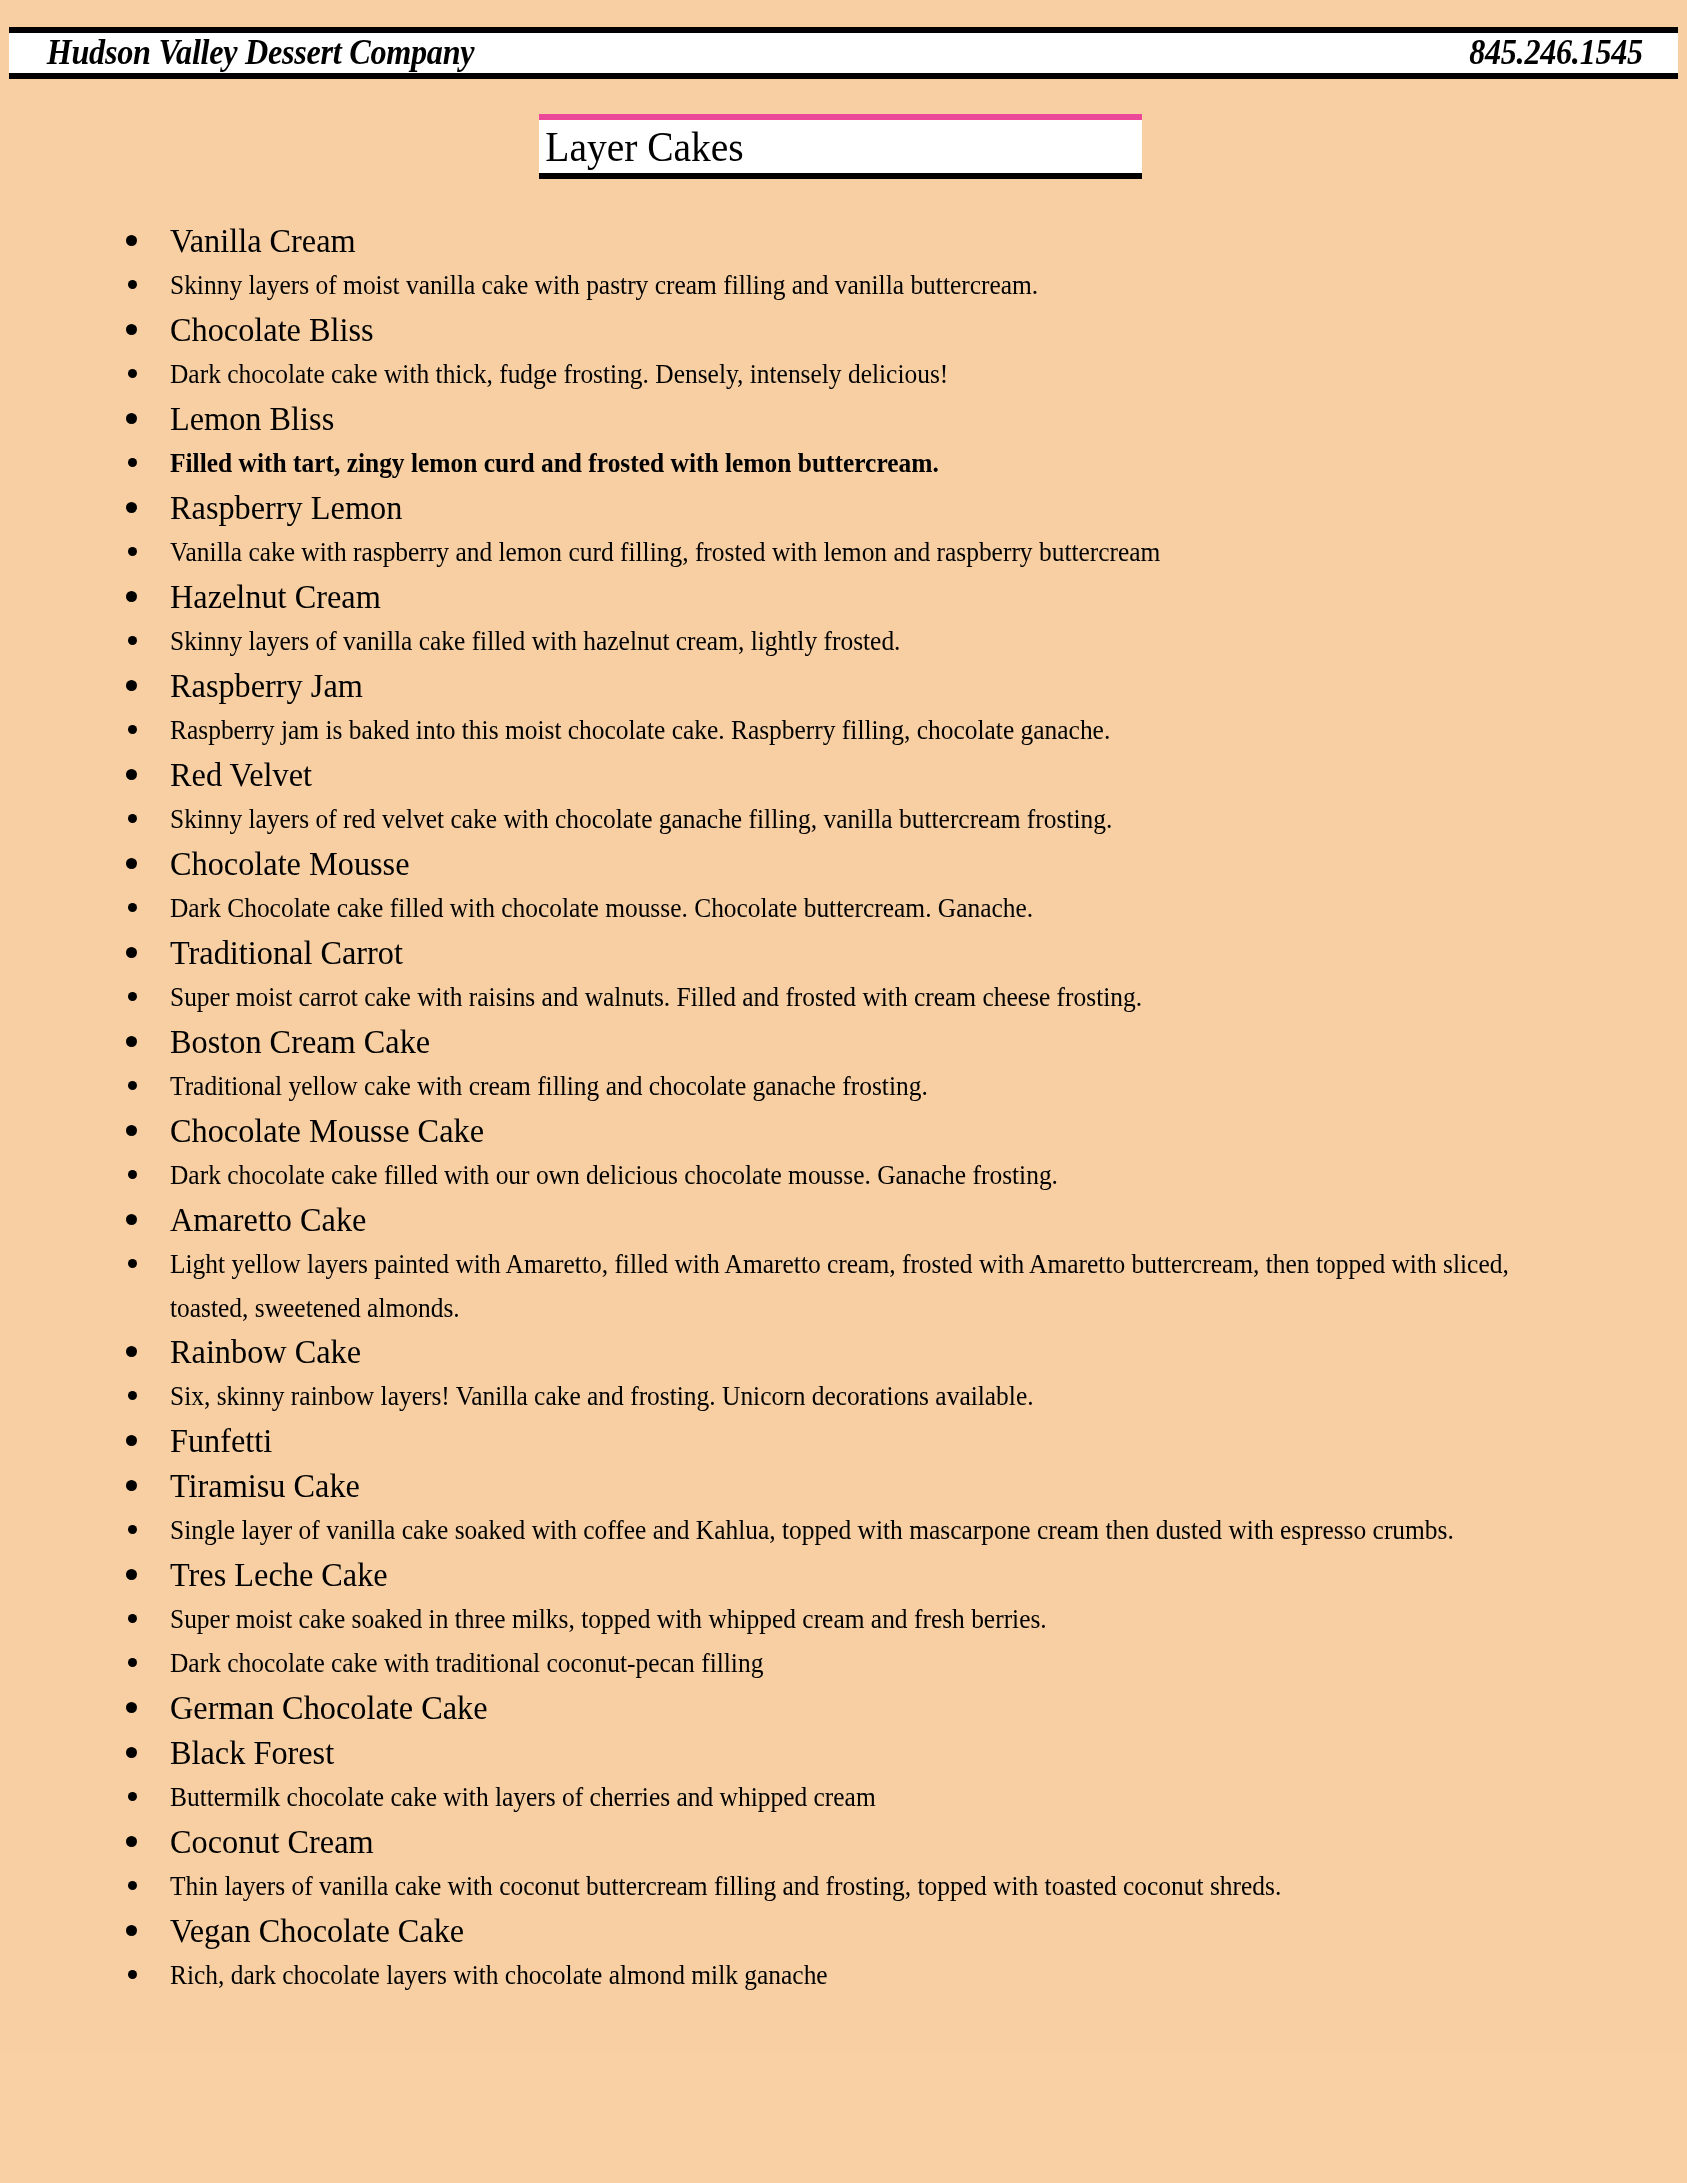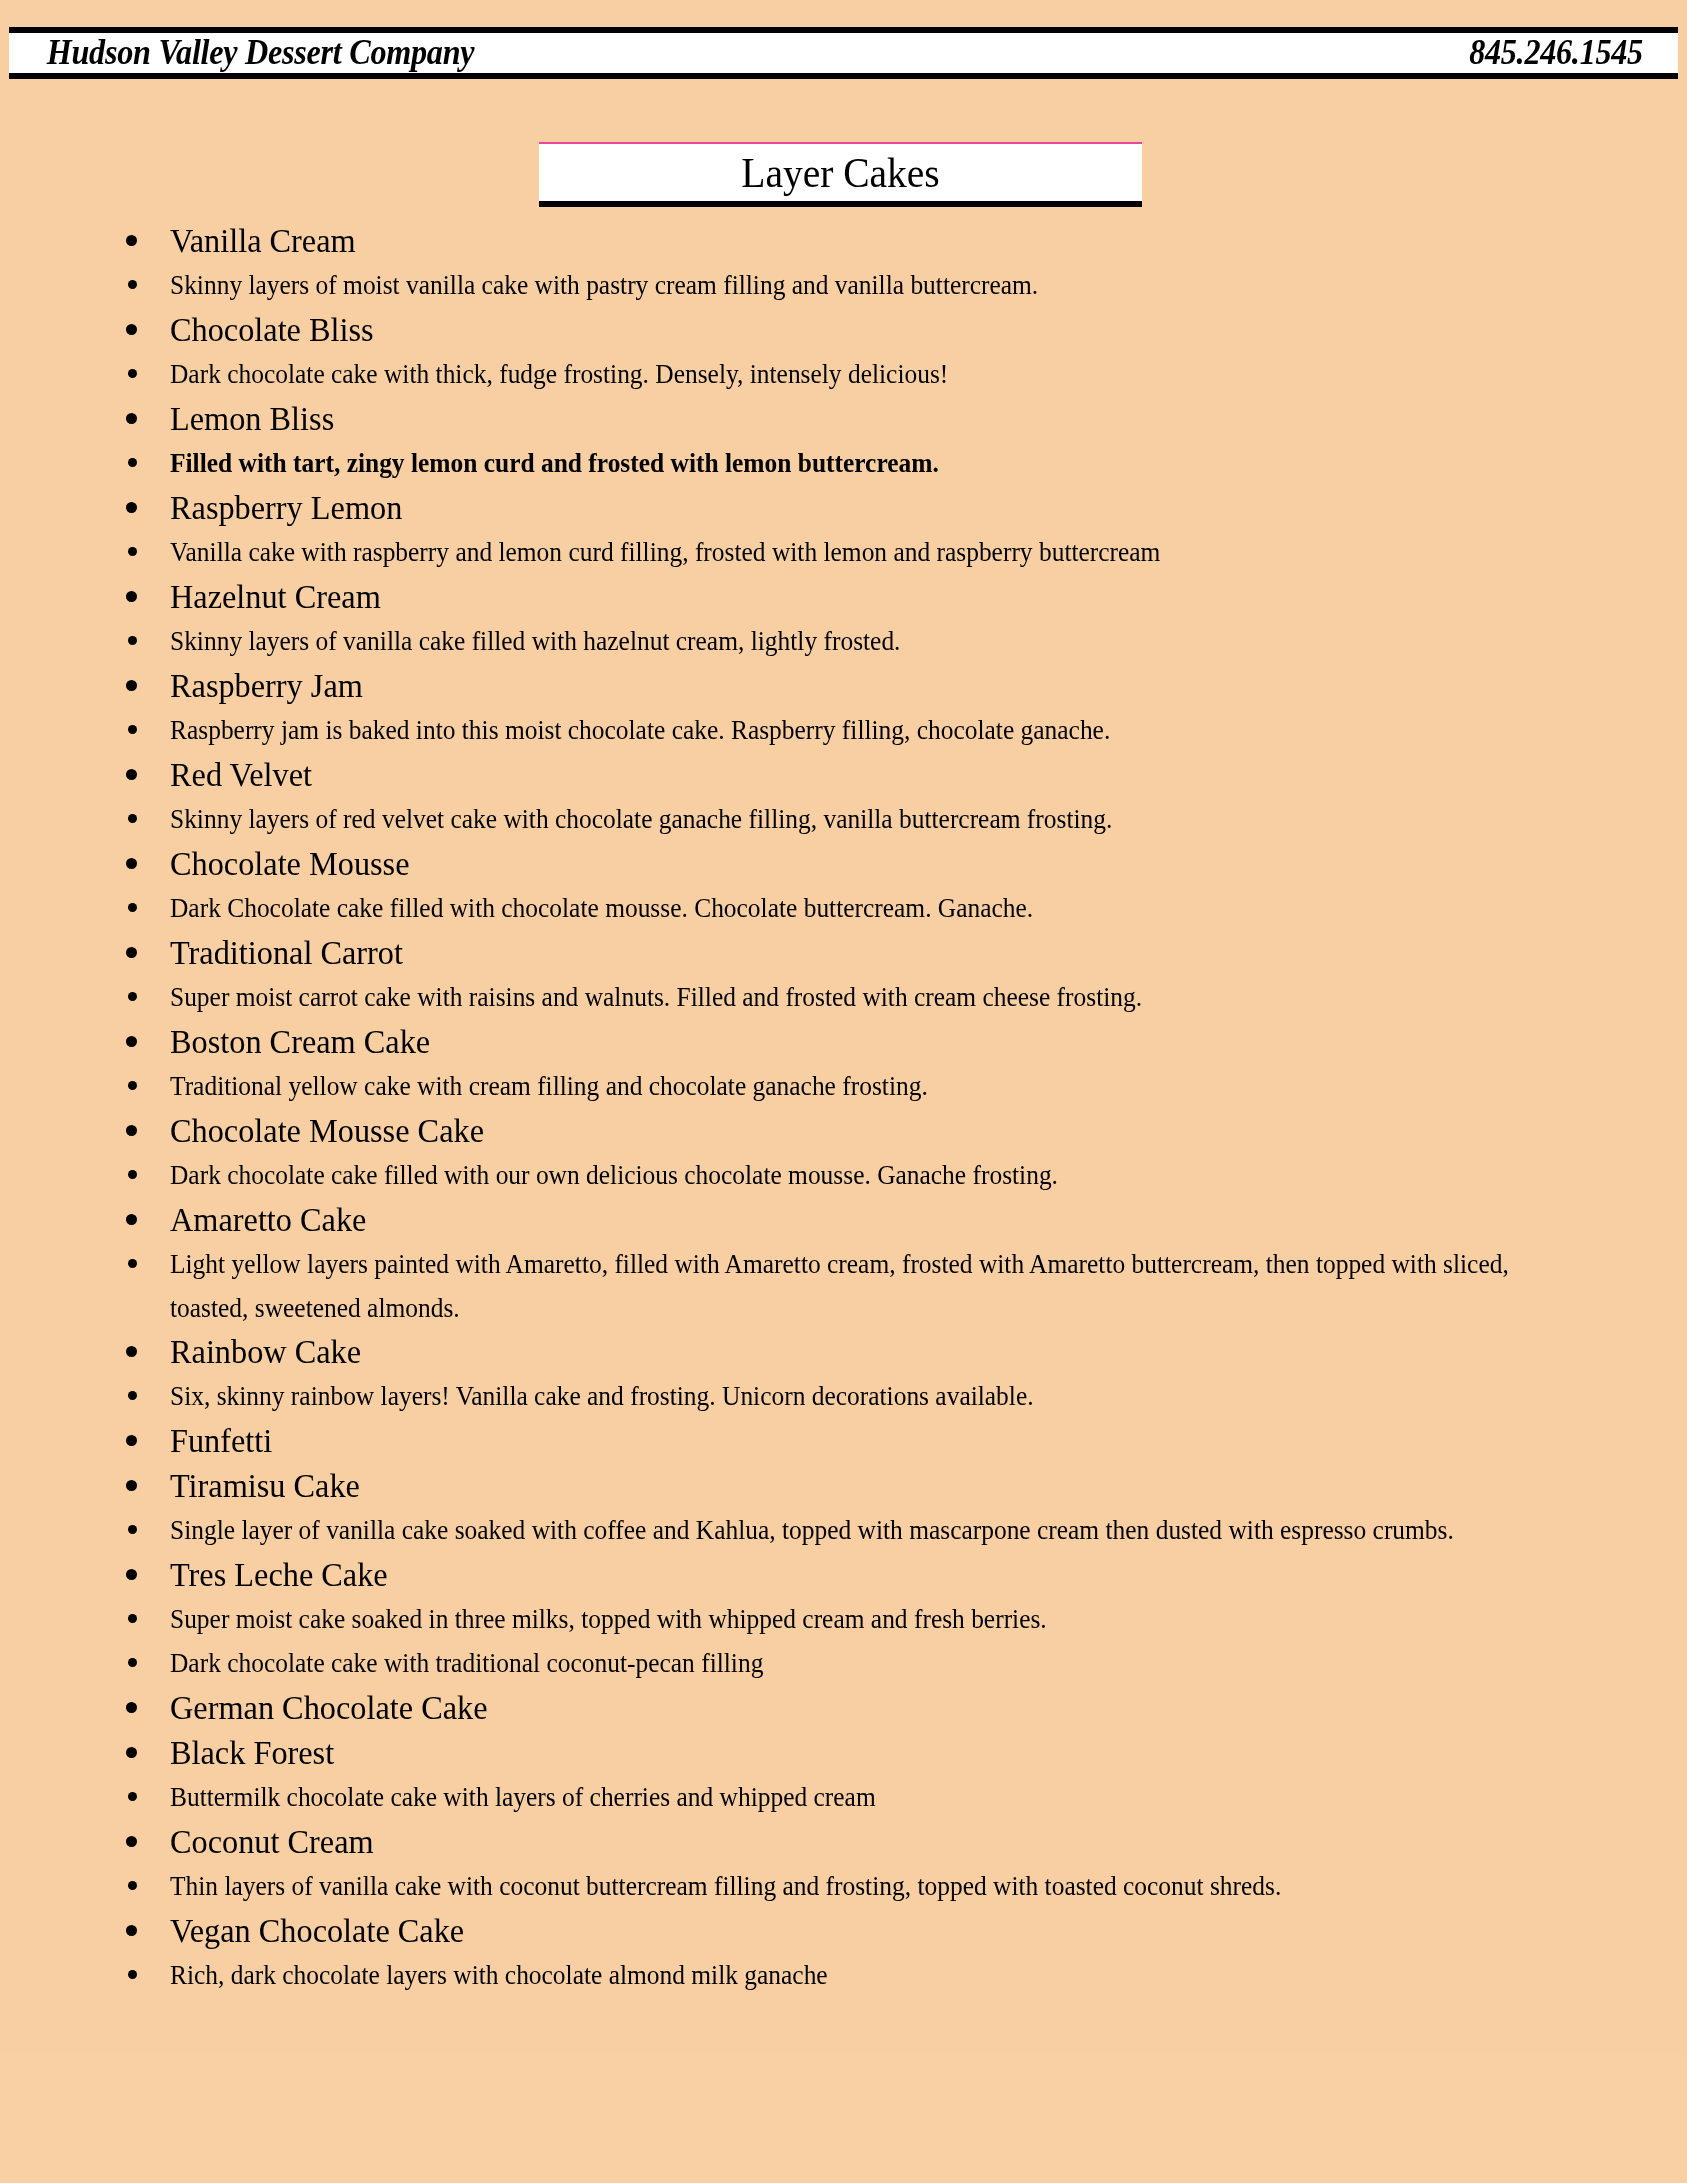--- a/index.html
+++ b/index.html
@@ -63,27 +63,25 @@
   }
 
   
   .title-box {
     position: absolute;
     left: 539px;
     top: 114px;
     width: 603px;
     height: 65px;
     background: #ffffff;
-    border-top: 2px solid #ec4899;
+    border-top: 6px solid #ec4899;
     border-bottom: 6px solid #000000;
     box-sizing: border-box;
     display: flex;
     align-items: center;
-    justify-content: center;
-    margin-top: 28px;
   }
   .title-text {
     font-family: "Liberation Serif", serif;
     font-size: 42px;
     color: #000;
     line-height: 1;
     transform: scaleX(0.94);
   }
 
   

